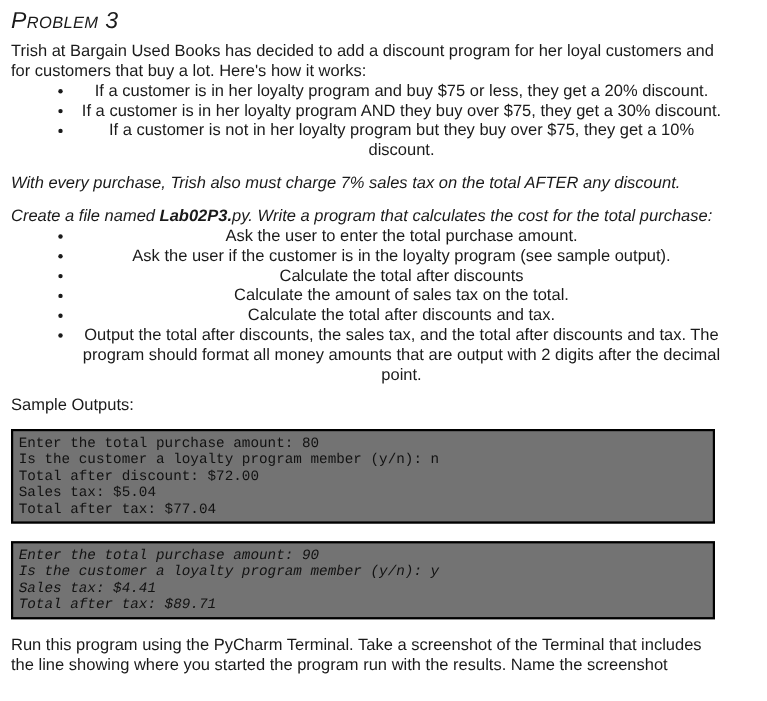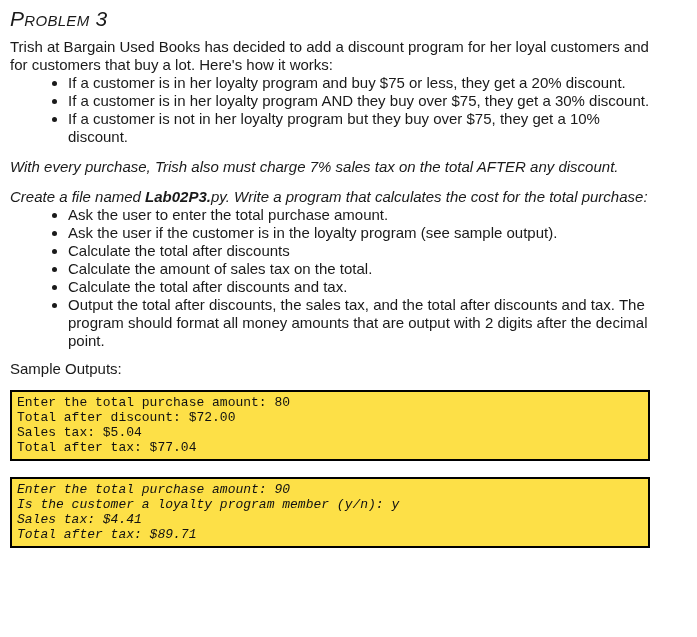--- a/index.html
+++ b/index.html
@@ -26,33 +26,33 @@
     letter-spacing: 0.3px;
   }
   p { margin: 0; }
   .para { margin: 0 0 0 0; }
   .gap-md { margin-top: 12px; font-style: italic; }
   ul.doc-list {
     margin: 0;
     padding-left: 58px;
     list-style: disc outside;
   }
-  ul.doc-list li { line-height: 18px; }
+  ul.doc-list li { line-height: 18px; text-align: center; }
   .bold { font-weight: bold; }
   .terminal-box {
     width: 640px;
     box-sizing: border-box;
     border: 2px solid #000000;
     margin-top: 12px;
     padding: 3px 4px 4px 5px;
     font-family: "Liberation Mono", "DejaVu Sans Mono", monospace;
     font-size: 13px;
     line-height: 15px;
     color: #111111;
-    background: #fde047;
+    background: #737373;
   }
   .terminal-box.second { margin-top: 16px; font-style: italic; }
   .terminal-line { white-space: pre; }
   .sample-label { margin-top: 10px; }
   .closing { margin-top: 15px; }
 </style>
 </head>
 <body>
 
 <div class="page">
@@ -78,27 +78,29 @@
       <li>Calculate the total after discounts</li>
       <li>Calculate the amount of sales tax on the total.</li>
       <li>Calculate the total after discounts and tax.</li>
       <li>Output the total after discounts, the sales tax, and the total after discounts and tax. The program should format all money amounts that are output with 2 digits after the decimal point.</li>
     </ul>
 
     <p class="para sample-label">Sample Outputs:</p>
 
     <div class="terminal-box">
       <div class="terminal-line">Enter the total purchase amount: 80</div>
+      <div class="terminal-line">Is the customer a loyalty program member (y/n): n</div>
       <div class="terminal-line">Total after discount: $72.00</div>
       <div class="terminal-line">Sales tax: $5.04</div>
       <div class="terminal-line">Total after tax: $77.04</div>
     </div>
 
     <div class="terminal-box second">
       <div class="terminal-line">Enter the total purchase amount: 90</div>
       <div class="terminal-line">Is the customer a loyalty program member (y/n): y</div>
       <div class="terminal-line">Sales tax: $4.41</div>
       <div class="terminal-line">Total after tax: $89.71</div>
     </div>
 
+    <p class="para closing">Run this program using the PyCharm Terminal. Take a screenshot of the Terminal that includes the line showing where you started the program run with the results. Name the screenshot</p>
 
   </div>
 </div>
 
 </body></html>

